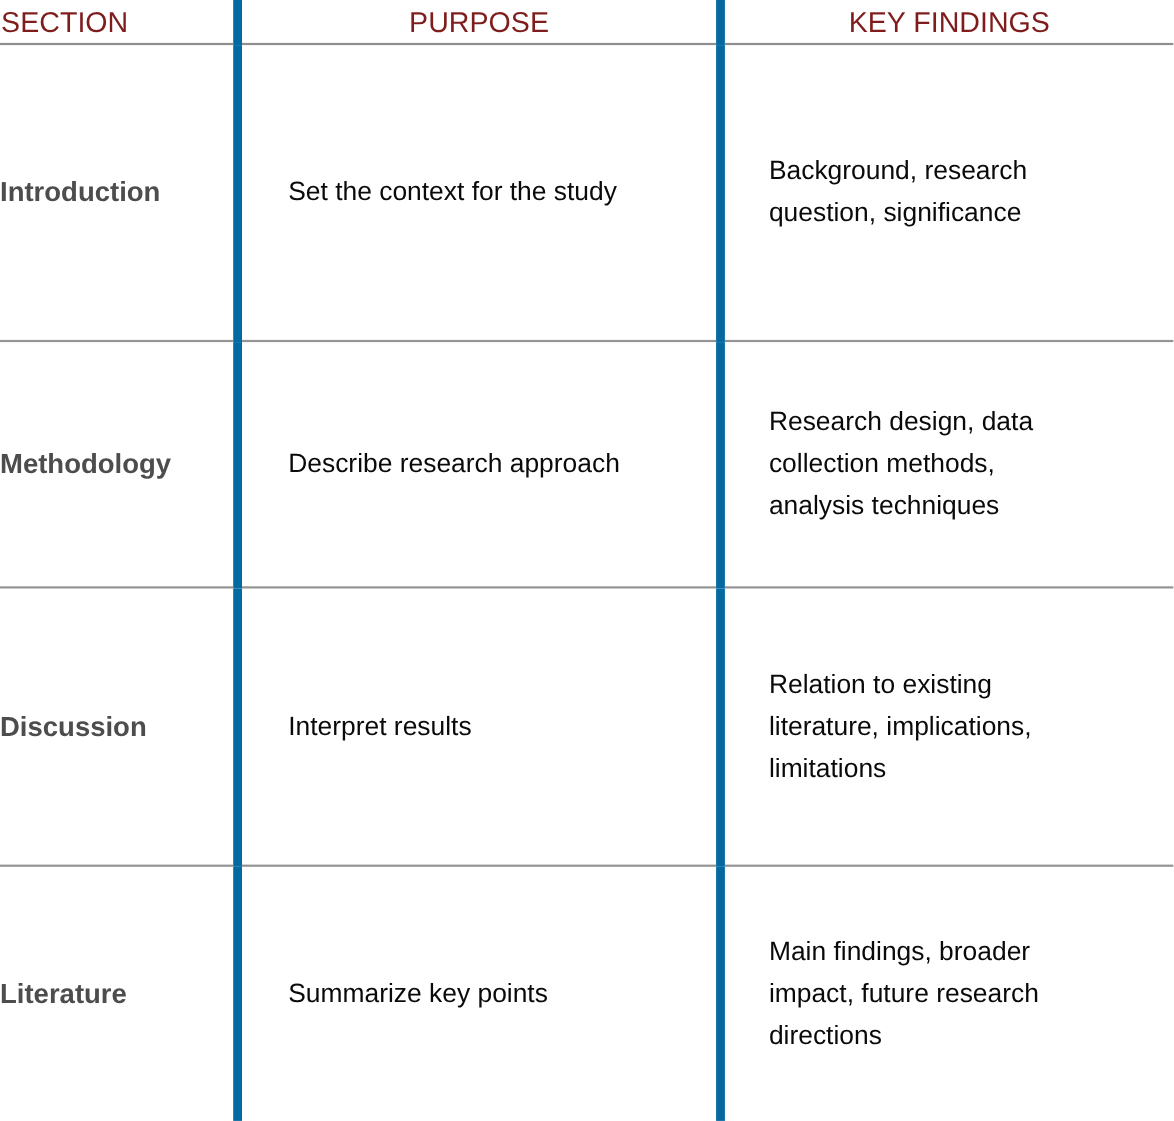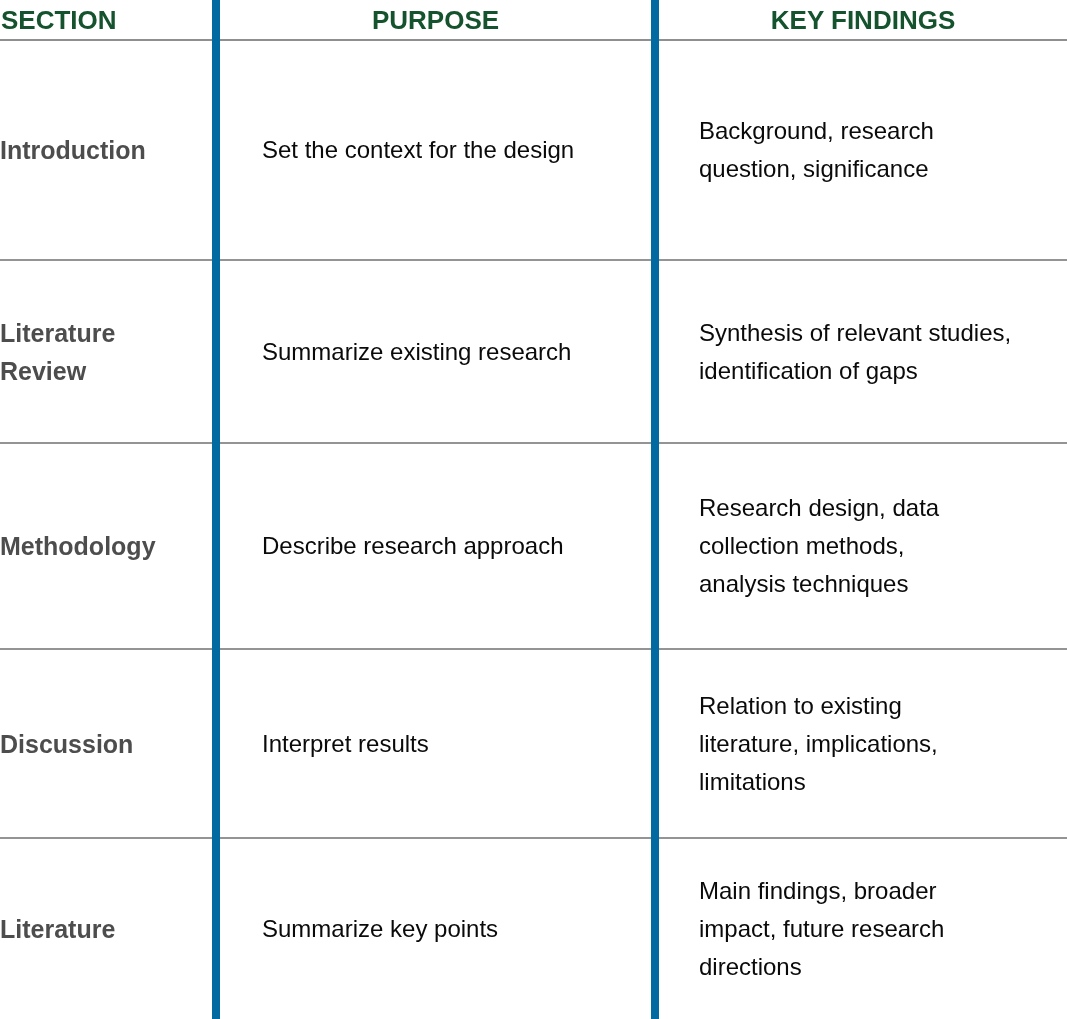--- a/index.html
+++ b/index.html
@@ -37,22 +37,22 @@
     padding: 0;
   }
   
   thead th { border-bottom: 2px solid #8f8f8f; }
   tbody tr:not(:last-child) td { border-bottom: 2px solid #949494; }
   
   th + th, td + td { border-left: 8px solid #0369a1; }
 
   th {
     font-size: 26px;
-    font-weight: bold;
-    color: #14532d;
+    font-weight: normal;
+    color: #7f1d1d;
     vertical-align: middle;
     padding-top: 1px;
   }
   th.h-section { text-align: left; padding-left: 1px; }
   th.h-purpose, th.h-key { text-align: center; }
 
   td.cell-section {
     font-size: 25px;
     font-weight: bold;
     color: #4d4d4d;
@@ -88,32 +88,24 @@
     <thead>
       <tr>
         <th class="h-section">SECTION</th>
         <th class="h-purpose">PURPOSE</th>
         <th class="h-key">KEY FINDINGS</th>
       </tr>
     </thead>
     <tbody>
       <tr>
         <td class="cell-section">Introduction</td>
-        <td class="cell-purpose">Set the context for the design</td>
+        <td class="cell-purpose">Set the context for the study</td>
         <td class="cell-key">
             <div>Background, research</div>
             <div>question, significance</div>
-          </td>
-      </tr>
-      <tr>
-        <td class="cell-section">Literature Review</td>
-        <td class="cell-purpose">Summarize existing research</td>
-        <td class="cell-key">
-            <div>Synthesis of relevant studies,</div>
-            <div>identification of gaps</div>
           </td>
       </tr>
       <tr>
         <td class="cell-section">Methodology</td>
         <td class="cell-purpose">Describe research approach</td>
         <td class="cell-key">
             <div>Research design, data</div>
             <div>collection methods,</div>
             <div>analysis techniques</div>
           </td>

